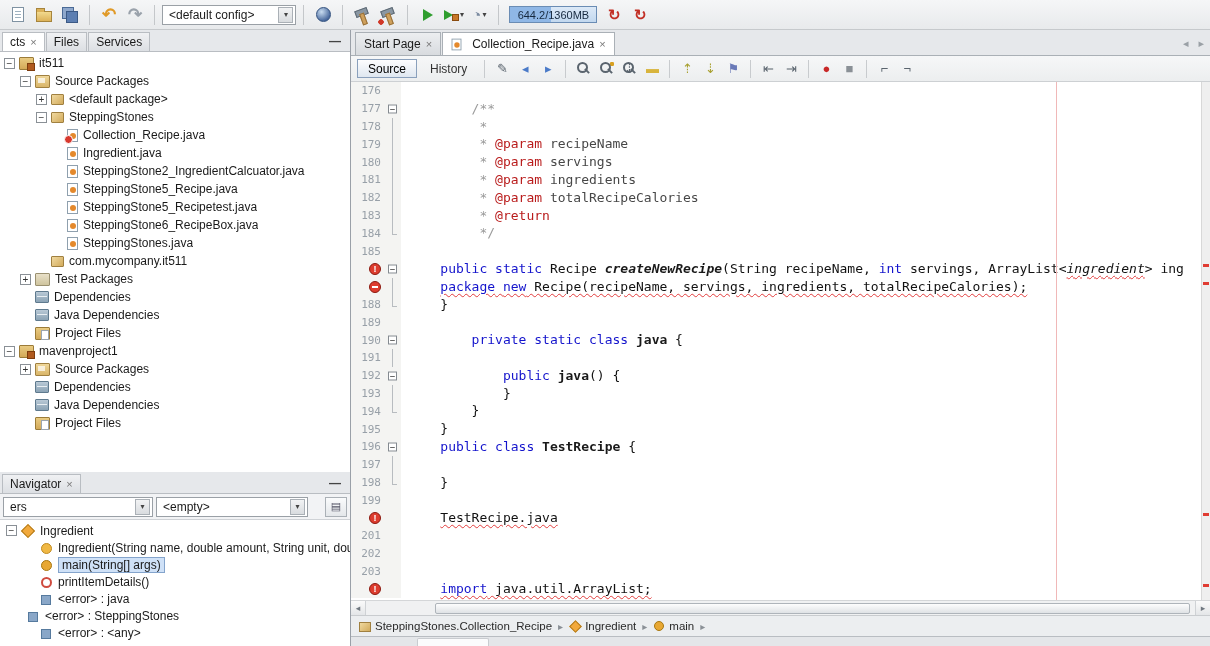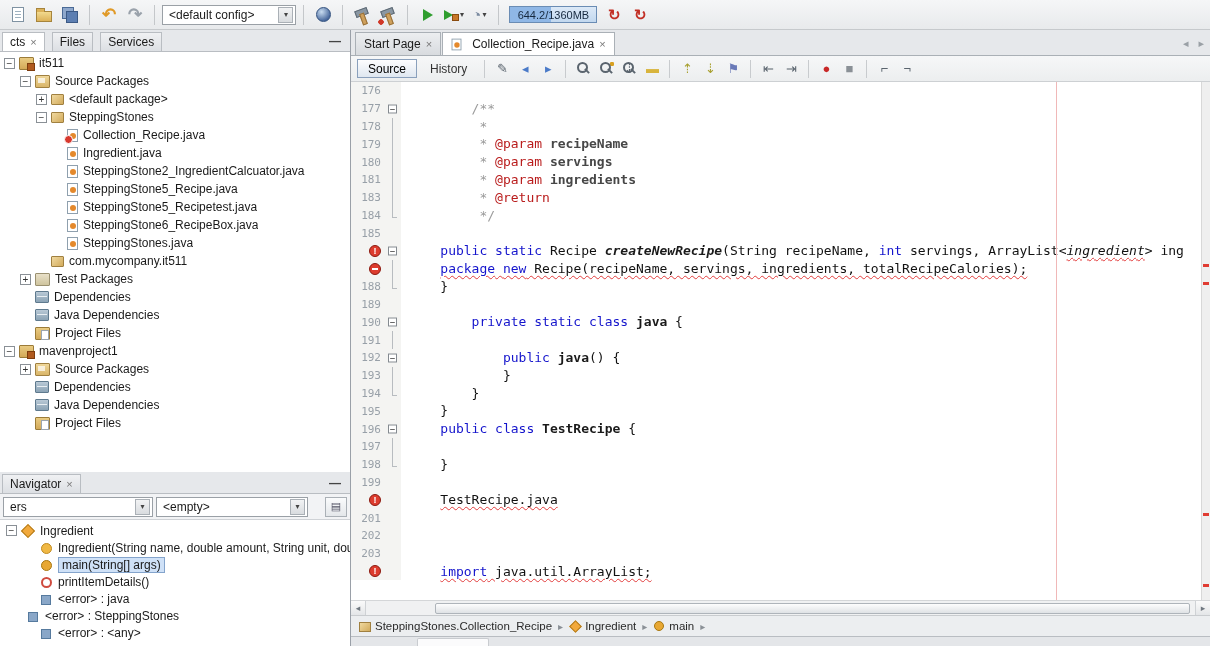--- a/index.html
+++ b/index.html
@@ -44,21 +44,21 @@
   .memgauge{width:88px;height:17px;border:1px solid #6a8cb4;background:linear-gradient(#dce9f7,#c2d8ef);position:relative;display:flex;align-items:center;justify-content:center;font-size:11px;color:#16293f;margin:0 3px}
   .memgauge .fill{position:absolute;left:0;top:0;bottom:0;width:47%;background:#8fb7e6}
   .memgauge .mtext{position:relative;white-space:nowrap}
 
   
   .workspace{display:flex;height:616px}
   .leftcol{width:351px;border-right:1px solid #9aa0a8;display:flex;flex-direction:column;background:#fff;flex:none}
   .editorcol{flex:1;min-width:0;display:flex;flex-direction:column;background:#fff}
 
   
-  .panel-tabbar{height:22px;background:#e6e8eb;border-bottom:1px solid #b9bdc2;display:flex;align-items:flex-end;padding:0 2px;gap:7px;flex:none}
+  .panel-tabbar{height:22px;background:#e6e8eb;border-bottom:1px solid #b9bdc2;display:flex;align-items:flex-end;padding:0 2px;gap:1px;flex:none}
   .ptab{height:19px;display:flex;align-items:center;gap:5px;padding:0 7px;background:linear-gradient(#f0f1f3,#dcdfe3);border:1px solid #b9bdc2;border-bottom:none;white-space:nowrap}
   .ptab.sel{background:#fff}
   .tclose{color:#777;font-size:11px}
   .bar-min{margin-left:auto;color:#444;font-weight:bold;padding:0 7px 3px 0}
 
   
   .proj-tree{height:420px;overflow:hidden;background:#fff;padding-top:2px;flex:none}
   .trow{height:18px;display:flex;align-items:center;white-space:nowrap}
   .thandle{width:11px;height:11px;border:1px solid #8a9096;background:#fff;font-size:10px;line-height:9px;text-align:center;color:#333;margin-right:4px;flex:none}
   .thandle.blank{border:none;background:none}
@@ -134,21 +134,21 @@
   .cfold{width:16px;flex:none;height:100%;position:relative;background:#f4f4f2}
   .fbox{position:absolute;left:3px;top:50%;transform:translateY(-50%);width:9px;height:9px;border:1px solid #848a90;background:#fff;font-size:9px;line-height:7px;text-align:center;color:#333}
   .fline{position:absolute;left:7px;top:0;bottom:0;width:1px;background:#b8bcc0}
   .fend{position:absolute;left:7px;top:0;height:62%;width:5px;border-left:1px solid #b8bcc0;border-bottom:1px solid #b8bcc0}
   .ccode{white-space:pre;line-height:17.8px}
   .ccode{padding-left:8px}
   .s-kw{color:#1414cc}
   .s-pl{color:#111}
   .s-cm{color:#9b9b9b}
   .s-jt{color:#b91c1c}
-  .s-ji{color:#474747;font-weight:bold}
+  .s-ji{color:#474747;font-weight:normal}
   .s-bd{font-weight:bold}
   .s-bi{font-weight:bold;font-style:italic}
   .s-it{font-style:italic}
   .s-er{text-decoration:underline wavy 1px #e23c3c;text-underline-offset:2px;color:#111}
   .s-kw.s-er{color:#1414cc}
   .badge{display:inline-block;position:relative;width:12px;height:12px;border-radius:50%;background:#dd3c2e;border:1px solid #8c1a10;color:#fff;font:bold 9px/11px "Liberation Sans",sans-serif;text-align:center}
   .badge-stop::after{content:"";position:absolute;left:2px;top:4px;width:6px;height:2px;background:#fff}
 
   
   .hscroll{height:15px;background:#f0f1f2;border-top:1px solid #d4d6d8;position:relative;flex:none}
@@ -534,20 +534,27 @@
                 <span class="fline"></span>
               </span>
               <span class="ccode"><span class="s-cm">         * </span><span class="s-jt">@param </span><span class="s-ji">servings</span></span>
             </div>
             <div class="crow">
               <span class="cgut">181</span>
               <span class="cfold">
                 <span class="fline"></span>
               </span>
               <span class="ccode"><span class="s-cm">         * </span><span class="s-jt">@param </span><span class="s-ji">ingredients</span></span>
+            </div>
+            <div class="crow">
+              <span class="cgut">182</span>
+              <span class="cfold">
+                <span class="fline"></span>
+              </span>
+              <span class="ccode"><span class="s-cm">         * </span><span class="s-jt">@param </span><span class="s-ji">totalRecipeCalories</span></span>
             </div>
             <div class="crow">
               <span class="cgut">183</span>
               <span class="cfold">
                 <span class="fline"></span>
               </span>
               <span class="ccode"><span class="s-cm">         * </span><span class="s-jt">@return</span></span>
             </div>
             <div class="crow">
               <span class="cgut">184</span>

